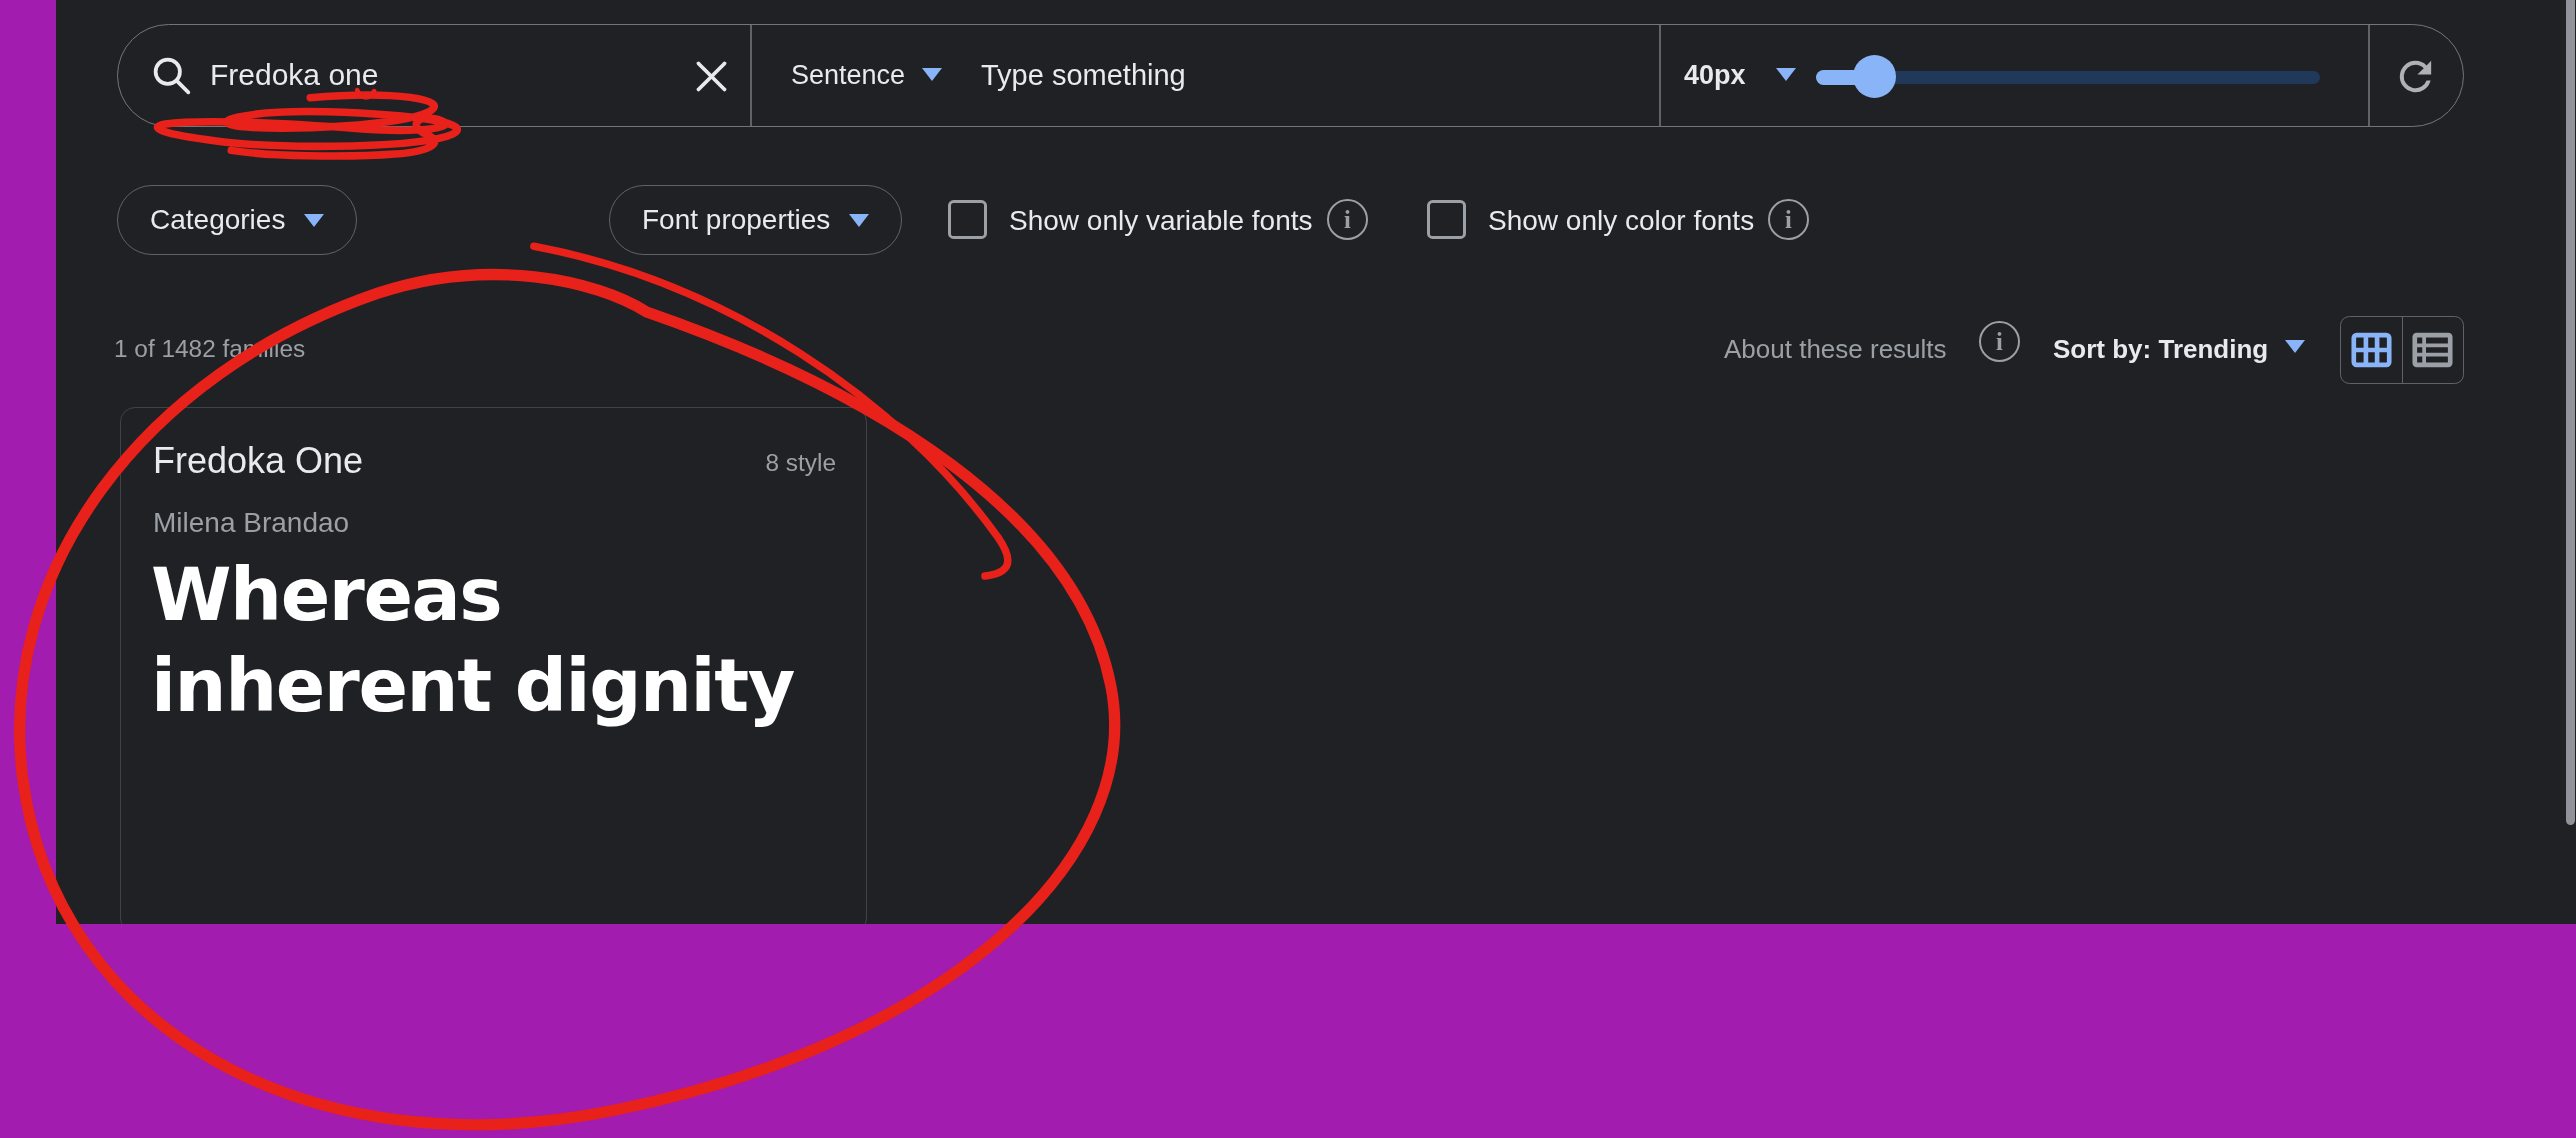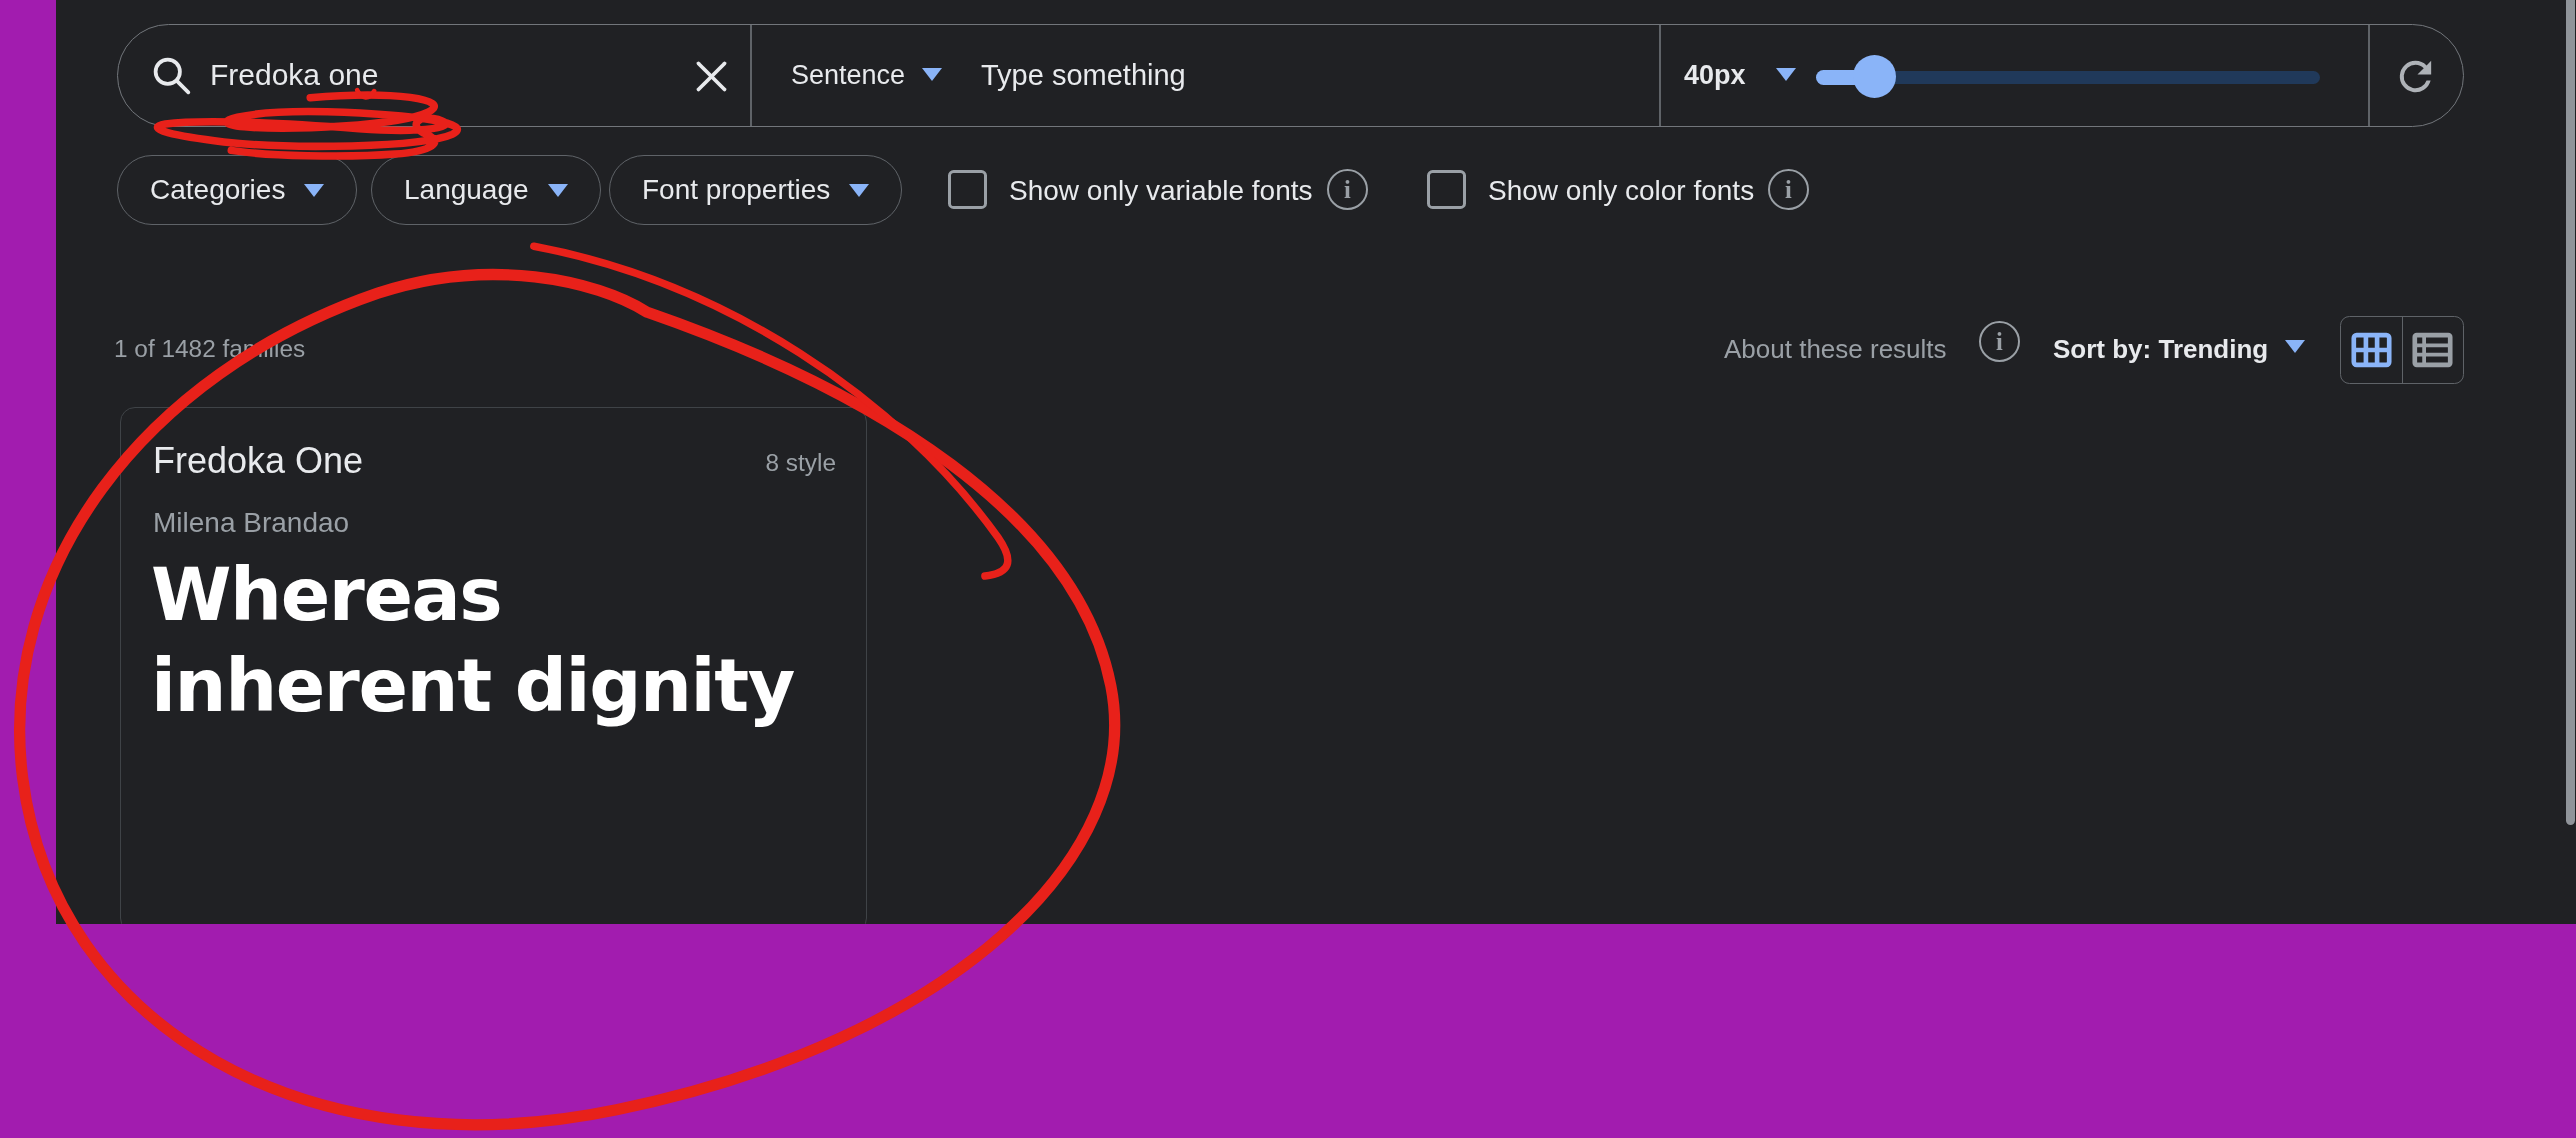--- a/index.html
+++ b/index.html
@@ -18,21 +18,21 @@
   .sentence-label { left:673px; font-size:27px; font-weight:500; }
   .placeholder-text { left:863px; font-size:29px; color:#e8eaed; }
   .size-label { left:1566px; font-size:27px; font-weight:700;text-align:center; }
   .caret { position:absolute; width:0; height:0; border-left:10.3px solid transparent;
     border-right:10.3px solid transparent; border-top:13px solid #8ab4f8; }
   .slider-track { position:absolute; left:1698px; top:46px; width:504px; height:13px; border-radius:6.6px; background:#20395a; }
   .slider-fill { position:absolute; left:1698px; top:45px; width:60px; height:15px; border-radius:7.5px; background:#8ab4f8; }
   .slider-handle { position:absolute; left:1735px; top:30px; width:43px; height:43px; border-radius:50%; background:#8ab4f8; }
 
   
-  .filters { position:absolute; left:0; top:155px; width:2520px; height:71px; }
+  .filters { position:absolute; left:0; top:185px; width:2520px; height:71px; }
   .pill { position:absolute; top:0; height:70px; display:inline-flex; align-items:center; gap:19px;
     padding:0 32px; border:1.9px solid #5f6368; border-radius:38px; color:#e8eaed; font-size:28px; font-weight:500; background:none; }
   .pill .caret { position:static; }
   .checkbox { position:absolute; top:15px; width:39px; height:39px; border:3.8px solid #9aa0a6; border-radius:5.6px; background:transparent; }
   .chk-label { position:absolute; top:0; height:71px; line-height:71px; font-size:28px; color:#e8eaed; }
   .info-icon { position:absolute; width:41px; height:41px; border:2.8px solid #9aa0a6; border-radius:50%;
     color:#9aa0a6; font-size:24.4px; font-weight:700; display:flex; align-items:center; justify-content:center;
     font-family:"Liberation Serif", serif; }
 
   
@@ -89,24 +89,20 @@
       <svg class="abs" style="left:2274px;top:28px" width="47" height="47" viewBox="0 0 24 24">
         <path fill="#aeb2b7" d="M17.65 6.35A7.95 7.95 0 0 0 12 4a8 8 0 1 0 7.73 10h-2.08A6 6 0 1 1 12 6c1.66 0 3.14.69 4.22 1.78L13 11h7V4l-2.35 2.35z"></path>
       </svg>
     </div>
 
     <div class="filters">
       <button class="pill" style="left:61px">
         <span>Categories</span>
         <span class="caret"></span>
       </button>
-      <button class="pill" style="left:315px">
-        <span>Language</span>
-        <span class="caret"></span>
-      </button>
       <button class="pill" style="left:553px">
         <span>Font properties</span>
         <span class="caret"></span>
       </button>
       <span class="checkbox" style="left:892px"></span>
       <span class="chk-label" style="left:953px">Show only variable fonts</span>
       <span class="info-icon" style="left:1271px;top:14px">i</span>
       <span class="checkbox" style="left:1371px"></span>
       <span class="chk-label" style="left:1432px">Show only color fonts</span>
       <span class="info-icon" style="left:1712px;top:14px">i</span>

